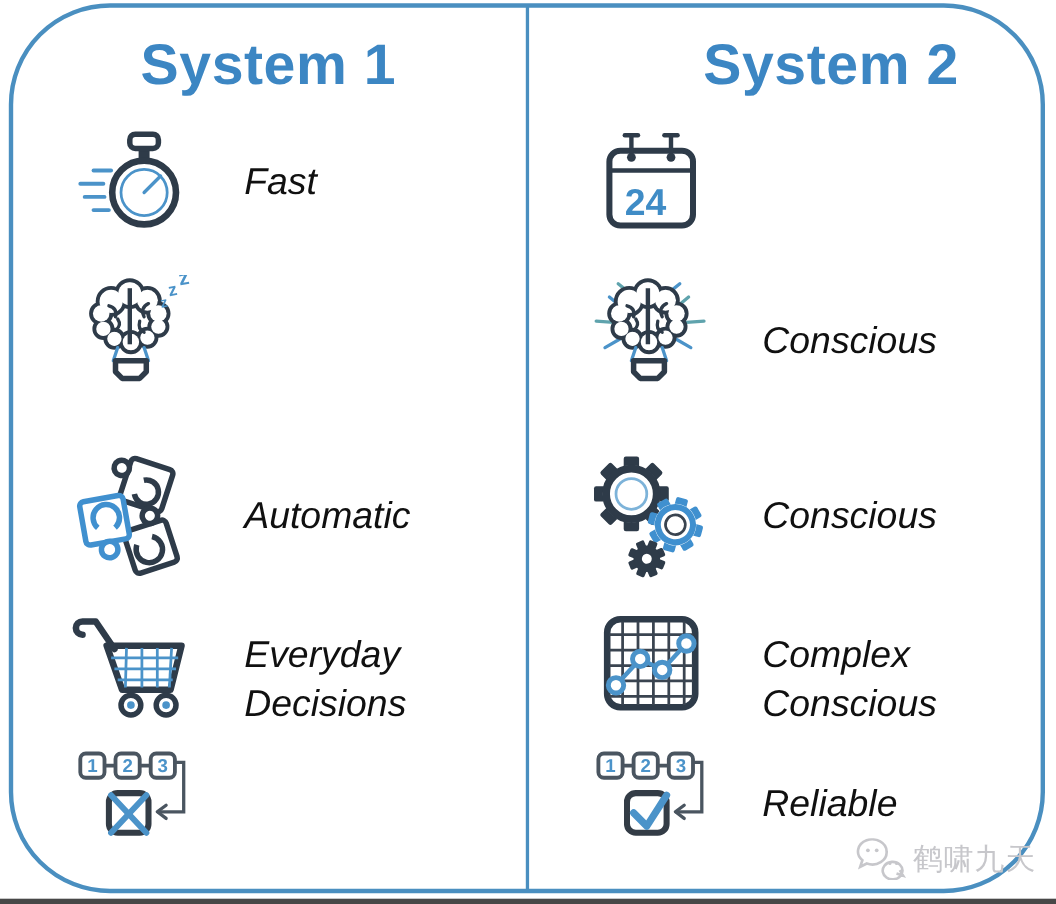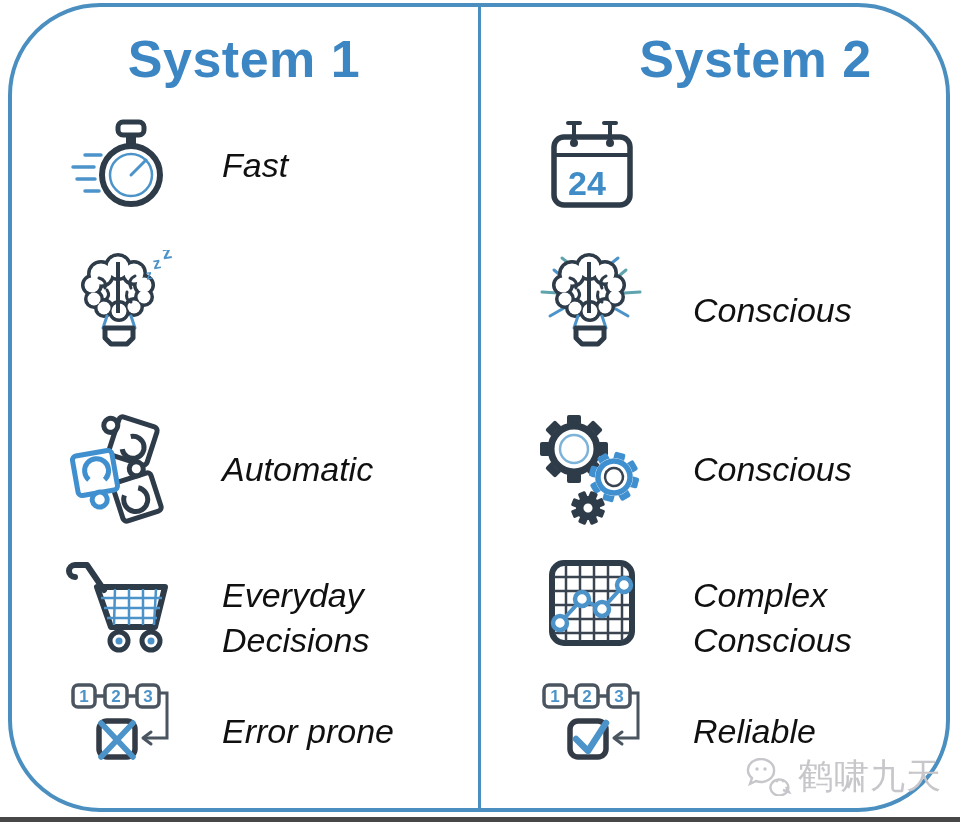--- a/index.html
+++ b/index.html
@@ -26,21 +26,21 @@
   }
   .row{position:absolute;left:0;right:0;height:140px;display:flex;align-items:center;padding-left:26px;box-sizing:border-box;}
   .row-1{top:92px;}  .row-2{top:237px;}  .row-3{top:396px;}
   .row-4{top:520px;align-items:flex-end;} .row-5{top:660px;height:136px;}
   .icon-box{width:170px;display:flex;justify-content:center;align-items:center;flex:0 0 170px;}
   .item-label{
     margin-left:16px;font-size:34px;color:#101010;line-height:1.32;max-width:215px;font-style:italic;
   }
   .watermark{
     position:absolute;right:18px;bottom:22px;display:flex;align-items:center;gap:6px;
-    color:#c7c7cb;font-size:35px;letter-spacing:1px;
+    color:#c7c7cb;font-size:27px;letter-spacing:1px;
   }
   svg{display:block;}
   text{font-family:"Liberation Sans","DejaVu Sans",sans-serif;}
 </style>
 </head>
 <body>
 
 <div class="panel"></div>
 <div class="divider"></div>
 
@@ -177,21 +177,20 @@
         </g>
         <path d="M98,22 h8 v45 h-24" fill="none" stroke="#4a5560" stroke-width="3"></path>
         <path d="M90,61 l-8,6 l8,6" fill="none" stroke="#4a5560" stroke-width="3" stroke-linecap="round" stroke-linejoin="round"></path>
         <rect x="38" y="50" width="36" height="36" rx="8" fill="#fff" stroke="#333c46" stroke-width="5.5"></rect>
         <g stroke="#4b93c9" stroke-width="5.5" stroke-linecap="round">
           <line x1="40" y1="52" x2="72" y2="86"></line>
           <line x1="72" y1="52" x2="40" y2="86"></line>
         </g>
       </svg>
     </div>
-    <div class="item-label">Error prone</div>
   </div>
 </div>
 
 <div class="col col-2">
   <div class="col-title">System 2</div>
 
   <div class="row row-1">
     <div class="icon-box">
       <svg width="120" height="120" viewBox="0 0 120 120">
         <rect x="22" y="32" width="76" height="68" rx="10" fill="#fff" stroke="#2e3b49" stroke-width="5.5"></rect>

